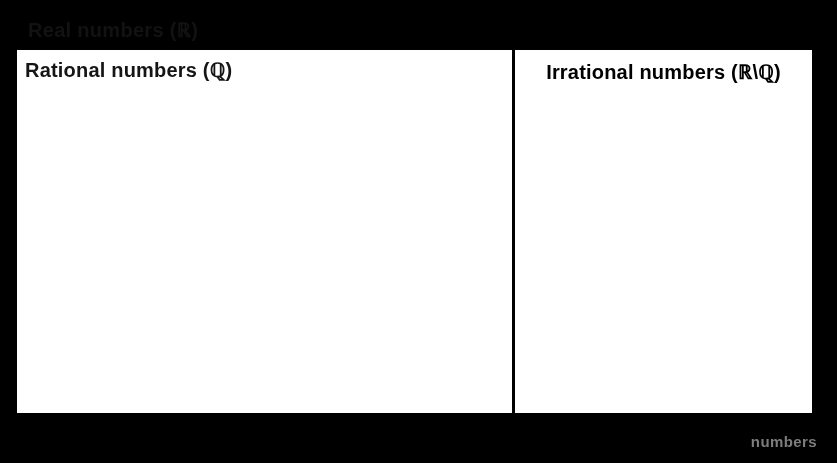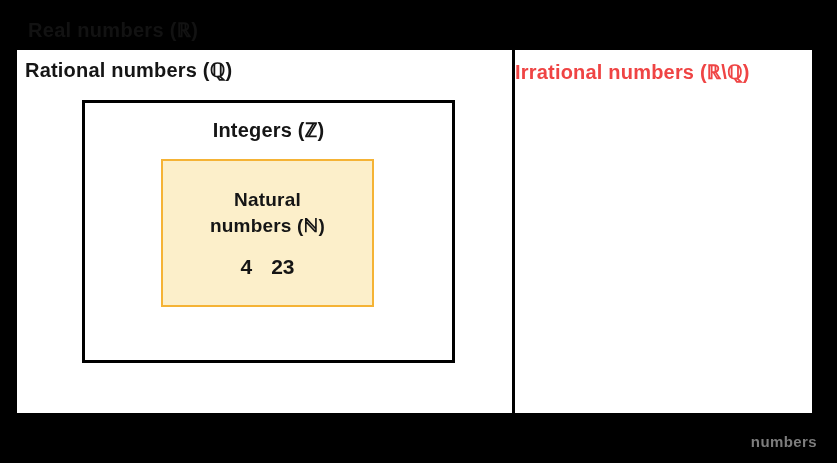--- a/index.html
+++ b/index.html
@@ -55,24 +55,24 @@
     font-weight: 700;
     color: #151515;
     letter-spacing: 0.2px;
     white-space: nowrap;
   }
   .irrational-header {
     position: absolute;
     left: 0;
     right: 0;
     top: 8px;
-    text-align: left;
+    text-align: center;
     font-size: 20px;
     font-weight: 700;
-    color: #ef4444;
+    color: #000000;
     letter-spacing: 0.2px;
     white-space: nowrap;
   }
   .integers-box {
     position: absolute;
     left: 65px;
     top: 50px;
     width: 373px;
     height: 263px;
     box-sizing: border-box;
@@ -130,34 +130,20 @@
 
 <div class="canvas">
 
   <div class="top-title">Real numbers (ℝ)</div>
 
   <div class="sets-container">
 
     <div class="panel panel-rational">
       <div class="rational-header">Rational numbers (ℚ)</div>
 
-      <div class="integers-box">
-        <div class="integers-header">Integers (ℤ)</div>
-
-        <div class="natural-box">
-          <div class="natural-label">
-            <div>Natural</div>
-            <div>numbers (ℕ)</div>
-          </div>
-          <div class="natural-examples">
-            <span>4</span>
-            <span>23</span>
-          </div>
-        </div>
-      </div>
     </div>
 
     <div class="divider"></div>
 
     <div class="panel panel-irrational">
       <div class="irrational-header">Irrational numbers (ℝ\ℚ)</div>
     </div>
 
   </div>
 

